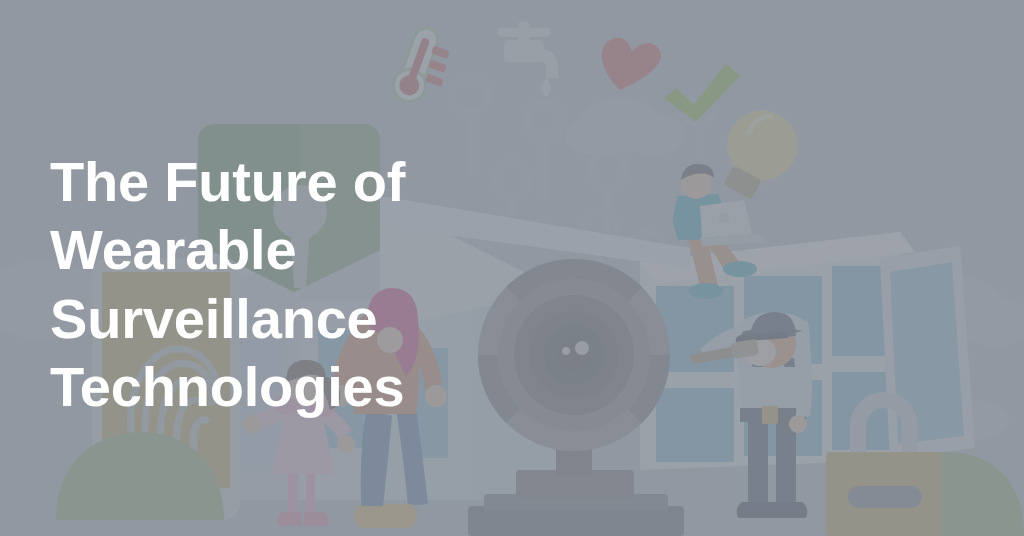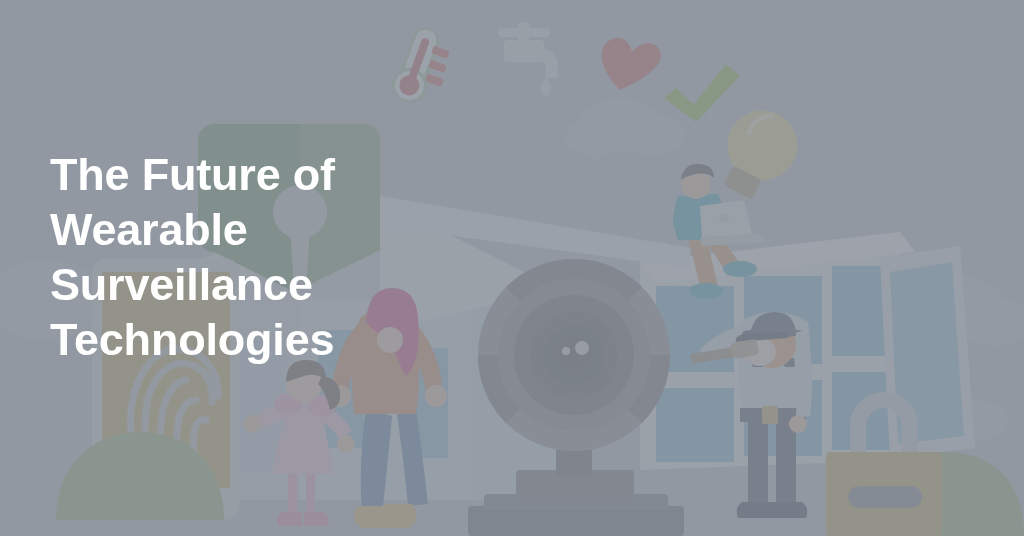--- a/index.html
+++ b/index.html
@@ -25,21 +25,21 @@
     opacity:.80;
     pointer-events:none;
   }
 
   
   #headline {
     position:absolute;
     left:50px; top:148px;
     width:430px;
     color:#ffffff;
-    font-size:45px;
+    font-size:56px;
     font-weight:bold;
     line-height:1.22;
     letter-spacing:-0.2px;
     white-space:pre-line;
   }
 </style>
 </head>
 <body>
 
 <div id="stage" style="width: 1024px; height: 536px; background: rgb(184, 196, 204);">

